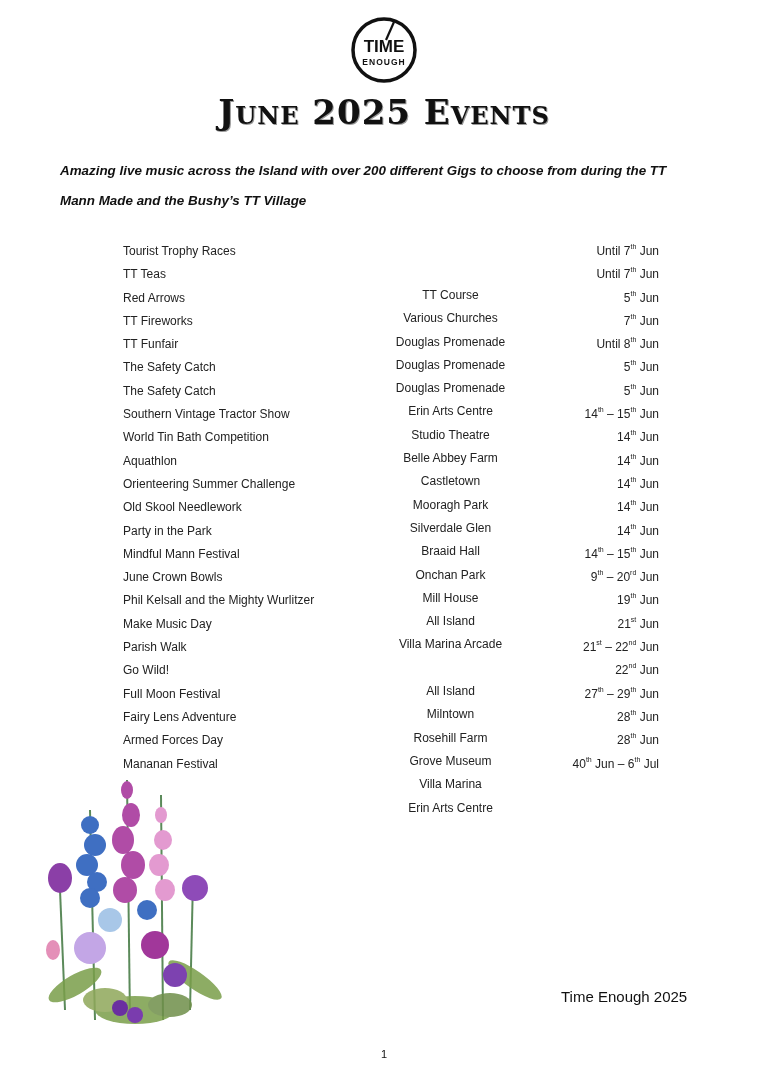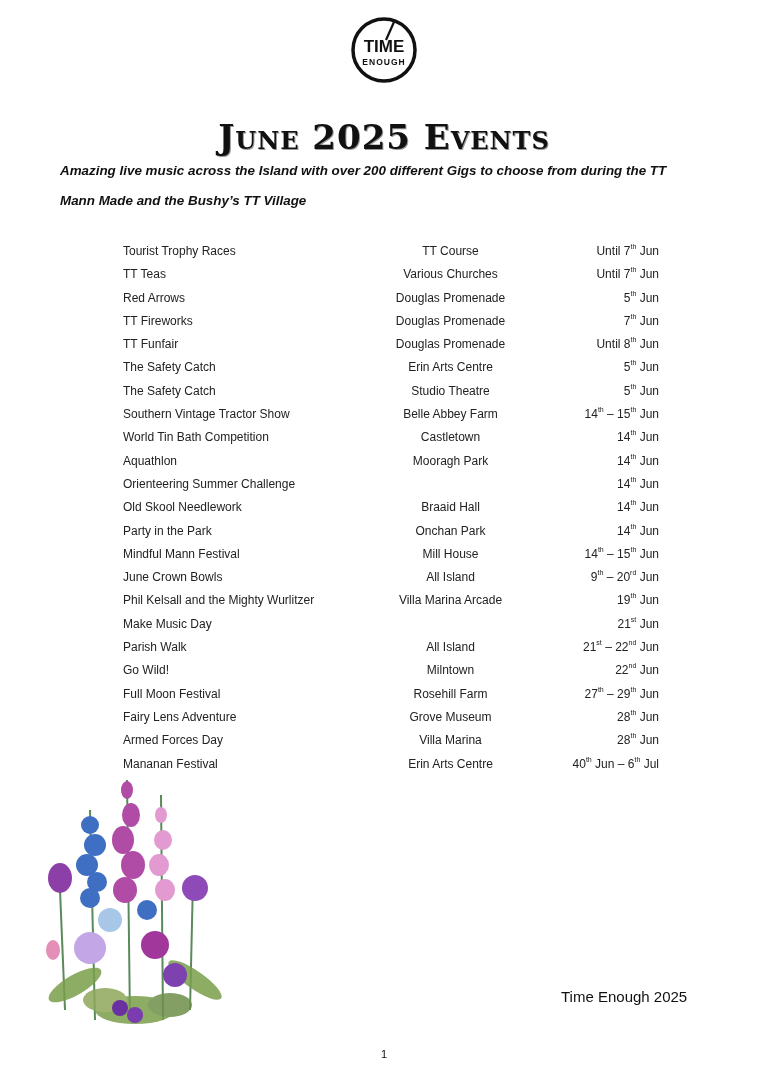--- a/index.html
+++ b/index.html
@@ -2,30 +2,30 @@
 <html><head>
 <meta charset="utf-8">
 <style>
   html, body { margin: 0; padding: 0; background: #ffffff; }
   body { width: 768px; height: 1087px; position: relative; overflow: hidden;
          font-family: "Liberation Sans", "DejaVu Sans", sans-serif; color: #1a1a1a; }
   .logo { position: absolute; left: 350px; top: 16px; width: 68px; height: 68px; }
   .title { position: absolute; left: 0; width: 768px; top: 92px; text-align: center;
            font-family: "DejaVu Serif", serif; font-size: 34px; font-weight: bold;
            letter-spacing: 1px; color: #111; font-variant: small-caps;
-           text-shadow: 1px 1px 0 #999; margin-top: 25px; }
+           text-shadow: 1px 1px 0 #999; }
   .intro { position: absolute; left: 60px; width: 648px; 
            font-family: "Liberation Sans", sans-serif; font-style: italic; font-weight: bold;
            font-size: 13.4px; color: #111; }
   .intro1 { top: 163px; }
   .intro2 { top: 193px; }
   .events { position: absolute; left: 123px; top: 240px; width: 536px; }
   .row { position: relative; height: 23.3px; font-size: 12px; line-height: 23.3px; color: #222; }
   .row .name { position: absolute; left: 0; }
-  .row .venue { position: absolute; left: 255px; width: 145px; text-align: center; }
+  .row .venue { position: absolute; left: 255px; width: 145px; text-align: center; margin-top: 44px; }
   .row .date { position: absolute; right: 0; text-align: right; white-space: nowrap; }
   sup { font-size: 7px; vertical-align: 6px; line-height: 0; }
   .flowers { position: absolute; left: 35px; top: 770px; width: 200px; height: 275px; }
   .footer-page { position: absolute; left: 381px; top: 1048px; font-size: 11px; color: #111; }
   .footer-brand { position: absolute; left: 561px; top: 988px; font-size: 15px; font-weight: normal; color: #111; }
 </style>
 </head>
 <body>
 
 <svg class="logo" viewBox="0 0 68 68">
@@ -86,20 +86,21 @@
       <span class="venue">Castletown</span>
       <span class="date"><span>14</span><sup>th</sup><span> Jun</span><sup></sup><span></span></span>
     </div>
     <div class="row">
       <span class="name">Aquathlon</span>
       <span class="venue">Mooragh Park</span>
       <span class="date"><span>14</span><sup>th</sup><span> Jun</span><sup></sup><span></span></span>
     </div>
     <div class="row">
       <span class="name">Orienteering Summer Challenge</span>
+      <span class="venue">Silverdale Glen</span>
       <span class="date"><span>14</span><sup>th</sup><span> Jun</span><sup></sup><span></span></span>
     </div>
     <div class="row">
       <span class="name">Old Skool Needlework</span>
       <span class="venue">Braaid Hall</span>
       <span class="date"><span>14</span><sup>th</sup><span> Jun</span><sup></sup><span></span></span>
     </div>
     <div class="row">
       <span class="name">Party in the Park</span>
       <span class="venue">Onchan Park</span>

